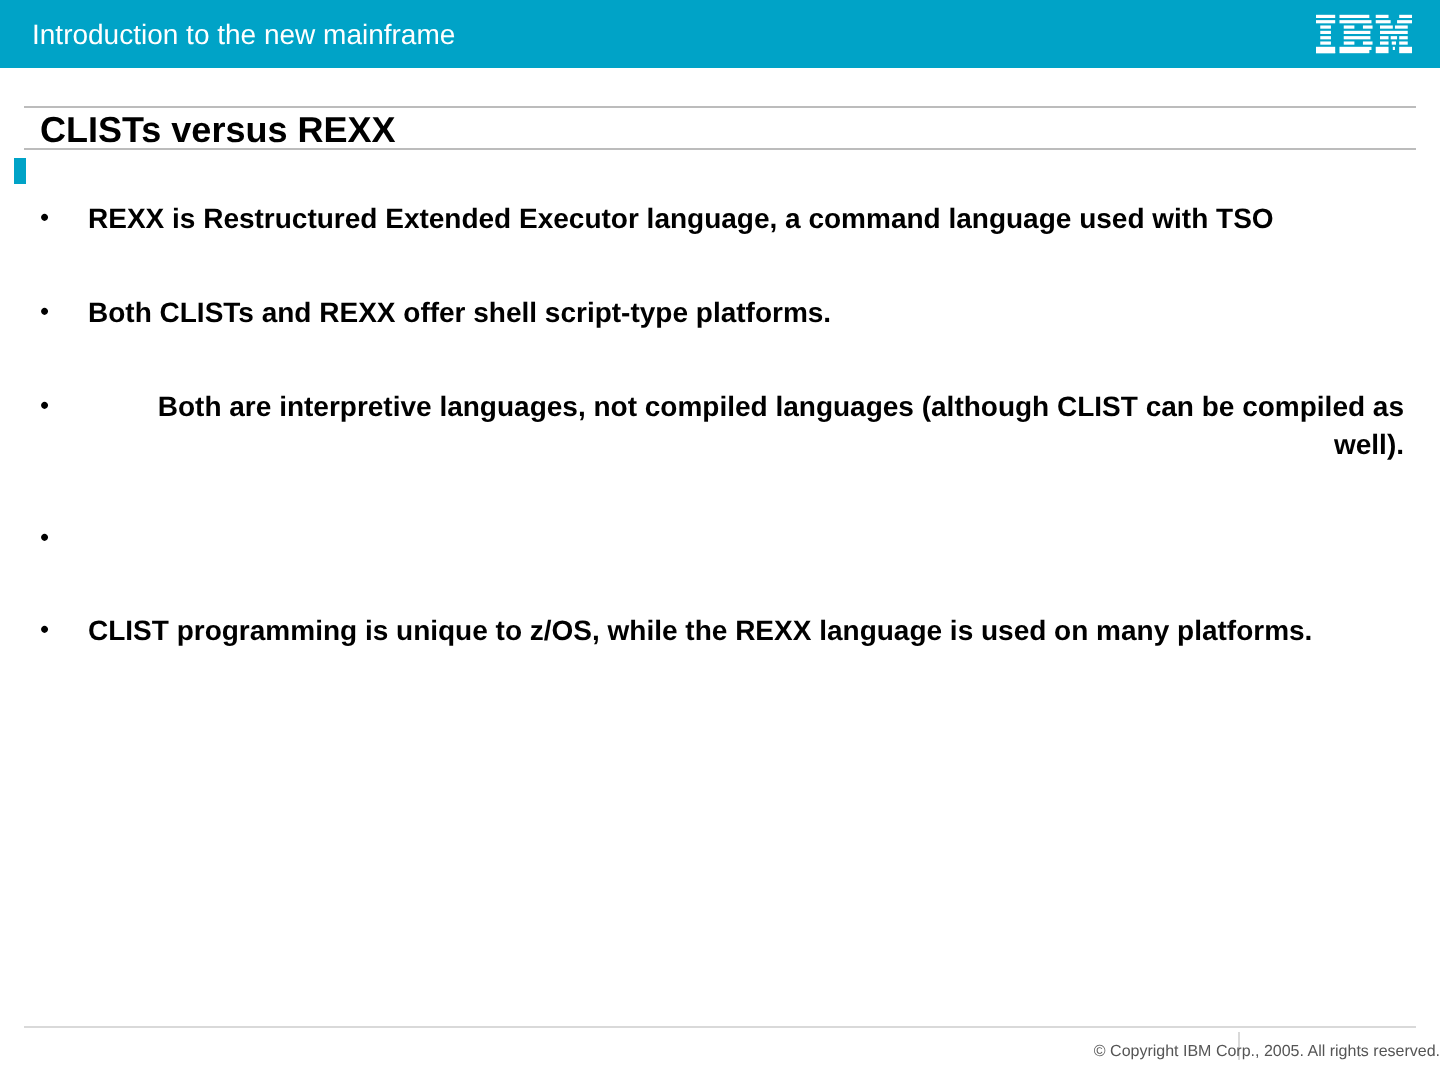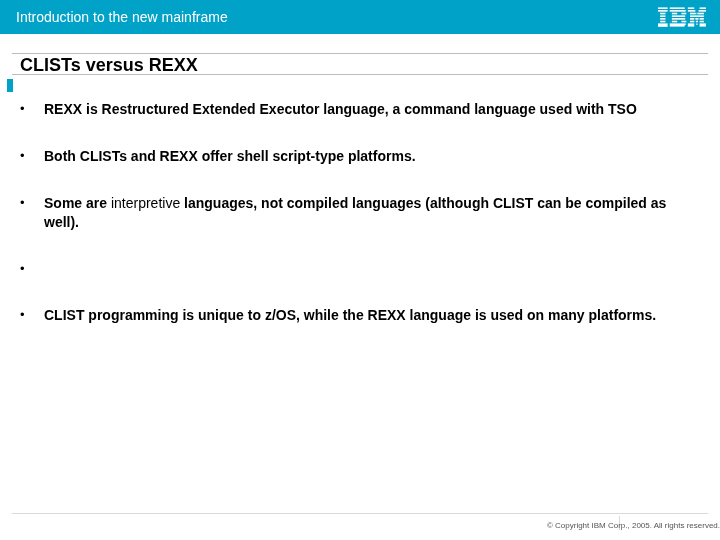--- a/index.html
+++ b/index.html
@@ -13,22 +13,22 @@
 
   .title-rule { position: absolute; top: 53px; left: 12px; right: 12px; height: 1px; background: #bcbcbc; }
   .title-rule2 { position: absolute; top: 74px; left: 12px; right: 12px; height: 1px; background: #bcbcbc; }
   .slide-title { position: absolute; top: 55px; left: 20px; font-size: 18px; font-weight: 700; color: #000; text-align: right; }
   .accent-sq { position: absolute; top: 79px; left: 7px; width: 6px; height: 13px; background: #00a3c7; }
 
   .content { position: absolute; top: 100px; left: 20px; right: 18px; }
   .bullets { list-style: none; }
   .bullets li { display: flex; align-items: flex-start; margin-bottom: 28px; }
   .dot { width: 18px; flex: 0 0 18px; font-size: 13px; line-height: 18px; color: #000; text-align: left; }
-  .txt { font-size: 14px; font-weight: 700; color: #000; line-height: 1.35; padding-left: 6px; }
-  .txt .nb { font-weight: 400; }
+  .txt { font-size: 14px; font-weight: 700; color: #000; line-height: 1.35; padding-left: 6px; text-align: right; }
+  .txt .nb { font-weight: 700; }
 
   .foot-rule { position: absolute; bottom: 26px; left: 12px; right: 12px; height: 1px; background: #d9d9d9; }
   .foot-divider { position: absolute; bottom: 10px; right: 100px; width: 1px; height: 14px; background: #d9d9d9; }
   .copyright { position: absolute; bottom: 10px; width: 100%; text-align: right; font-size: 8px; color: #555; }
 </style>
 </head>
 <body>
 
 <div class="slide">
 
@@ -91,21 +91,21 @@
       <li>
         <span class="dot">•</span>
         <span class="txt">REXX is Restructured Extended Executor language, a command language used with TSO</span>
       </li>
       <li>
         <span class="dot">•</span>
         <span class="txt">Both CLISTs and REXX offer shell script-type platforms.</span>
       </li>
       <li>
         <span class="dot">•</span>
-        <span class="txt"><span>Some are </span><span class="nb">interpretive</span><span> languages, not compiled languages (although CLIST can be compiled as well).</span></span>
+        <span class="txt"><span>Both are </span><span class="nb">interpretive</span><span> languages, not compiled languages (although CLIST can be compiled as well).</span></span>
       </li>
       <li>
         <span class="dot">•</span>
       </li>
       <li>
         <span class="dot">•</span>
         <span class="txt">CLIST programming is unique to z/OS, while the REXX language is used on many platforms.</span>
       </li>
     </ul>
   </div>

